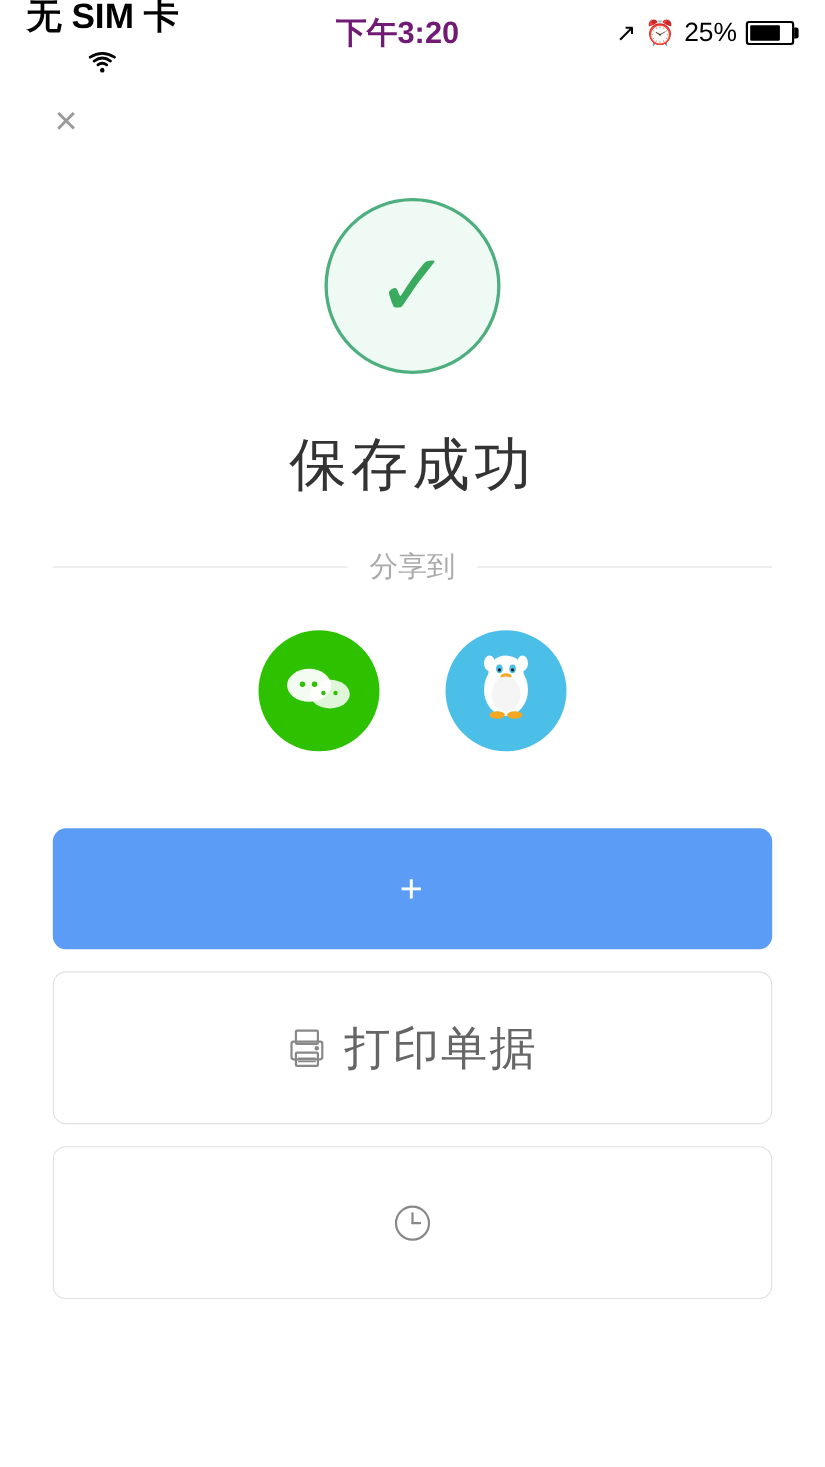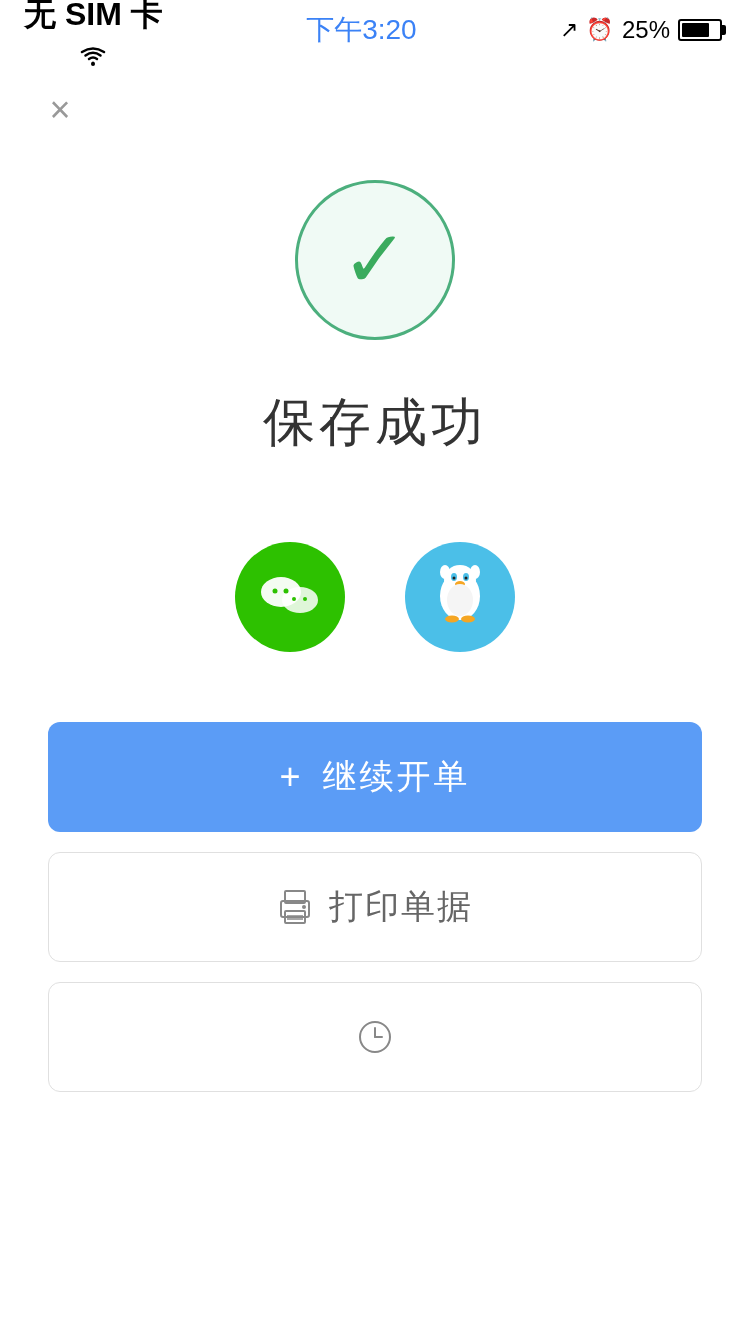--- a/index.html
+++ b/index.html
@@ -31,22 +31,22 @@
       align-items: center;
       gap: 10px;
       font-size: 32px;
       font-weight: 700;
       color: #000;
       flex-direction: column;
     }
 
     .status-center {
       font-size: 28px;
-      font-weight: 400;
-      color: #3b82f6;
+      font-weight: 700;
+      color: #701a75;
     }
 
     .status-right {
       display: flex;
       align-items: center;
       gap: 8px;
       font-size: 24px;
       color: #000;
     }
 
@@ -94,21 +94,21 @@
       font-size: 80px;
       color: #3aab5e;
       line-height: 1;
     }
 
     
     .success-title {
       font-size: 52px;
       font-weight: 500;
       color: #333;
-      margin-bottom: 84px;
+      margin-bottom: 40px;
       letter-spacing: 4px;
     }
 
     
     .share-section {
       width: 100%;
       margin-bottom: 50px;
     }
 
     .share-divider {
@@ -181,26 +181,26 @@
       letter-spacing: 2px;
       display: flex;
       align-items: center;
       justify-content: center;
       gap: 16px;
       cursor: pointer;
     }
 
     .btn-secondary {
       width: 100%;
-      height: 110px;
+      height: 139px;
       border-radius: 12px;
       background: #fff;
       border: 1px solid #e0e0e0;
       color: #666;
-      font-size: 34px;
+      font-size: 42px;
       font-weight: 400;
       letter-spacing: 2px;
       display: flex;
       align-items: center;
       justify-content: center;
       gap: 16px;
       cursor: pointer;
     }
 
     
@@ -265,20 +265,25 @@
 
 <div class="main-content">
 
   <div class="success-circle">
     <span class="checkmark">✓</span>
   </div>
 
   <div class="success-title">保存成功</div>
 
   <div class="share-section">
+    <div class="share-divider">
+      <div class="divider-line"></div>
+      <span class="share-label">分享到</span>
+      <div class="divider-line"></div>
+    </div>
     <div class="share-icons">
 
       <div class="wechat-btn">
         <svg width="66" height="55" viewBox="0 0 66 55">
 
           <ellipse cx="24" cy="22" rx="20" ry="15" fill="white" opacity="0.95"></ellipse>
           <ellipse cx="43" cy="30" rx="18" ry="13" fill="white" opacity="0.85"></ellipse>
 
           <circle cx="18" cy="21" r="2.5" fill="#2dc100"></circle>
           <circle cx="29" cy="21" r="2.5" fill="#2dc100"></circle>
@@ -311,21 +316,20 @@
           <ellipse cx="46" cy="10" rx="5" ry="7" fill="white"></ellipse>
         </svg>
       </div>
     </div>
   </div>
 
   <div class="action-buttons">
 
     <button class="btn-primary">
       <span style="font-size:36px; font-weight:300;">+</span>
-      <span style="margin-left:4px; letter-spacing:3px;">继续开单</span>
     </button>
 
     <button class="btn-secondary">
       <svg width="36" height="36" viewBox="0 0 36 36">
         <rect x="8" y="2" width="20" height="12" rx="1" fill="none" stroke="#888" stroke-width="2"></rect>
         <rect x="4" y="12" width="28" height="16" rx="2" fill="none" stroke="#888" stroke-width="2"></rect>
         <rect x="8" y="22" width="20" height="12" rx="1" fill="none" stroke="#888" stroke-width="2"></rect>
         <line x1="10" y1="27" x2="26" y2="27" stroke="#888" stroke-width="1.5"></line>
         <line x1="10" y1="30" x2="26" y2="30" stroke="#888" stroke-width="1.5"></line>
         <circle cx="27" cy="18" r="2" fill="#888"></circle>

